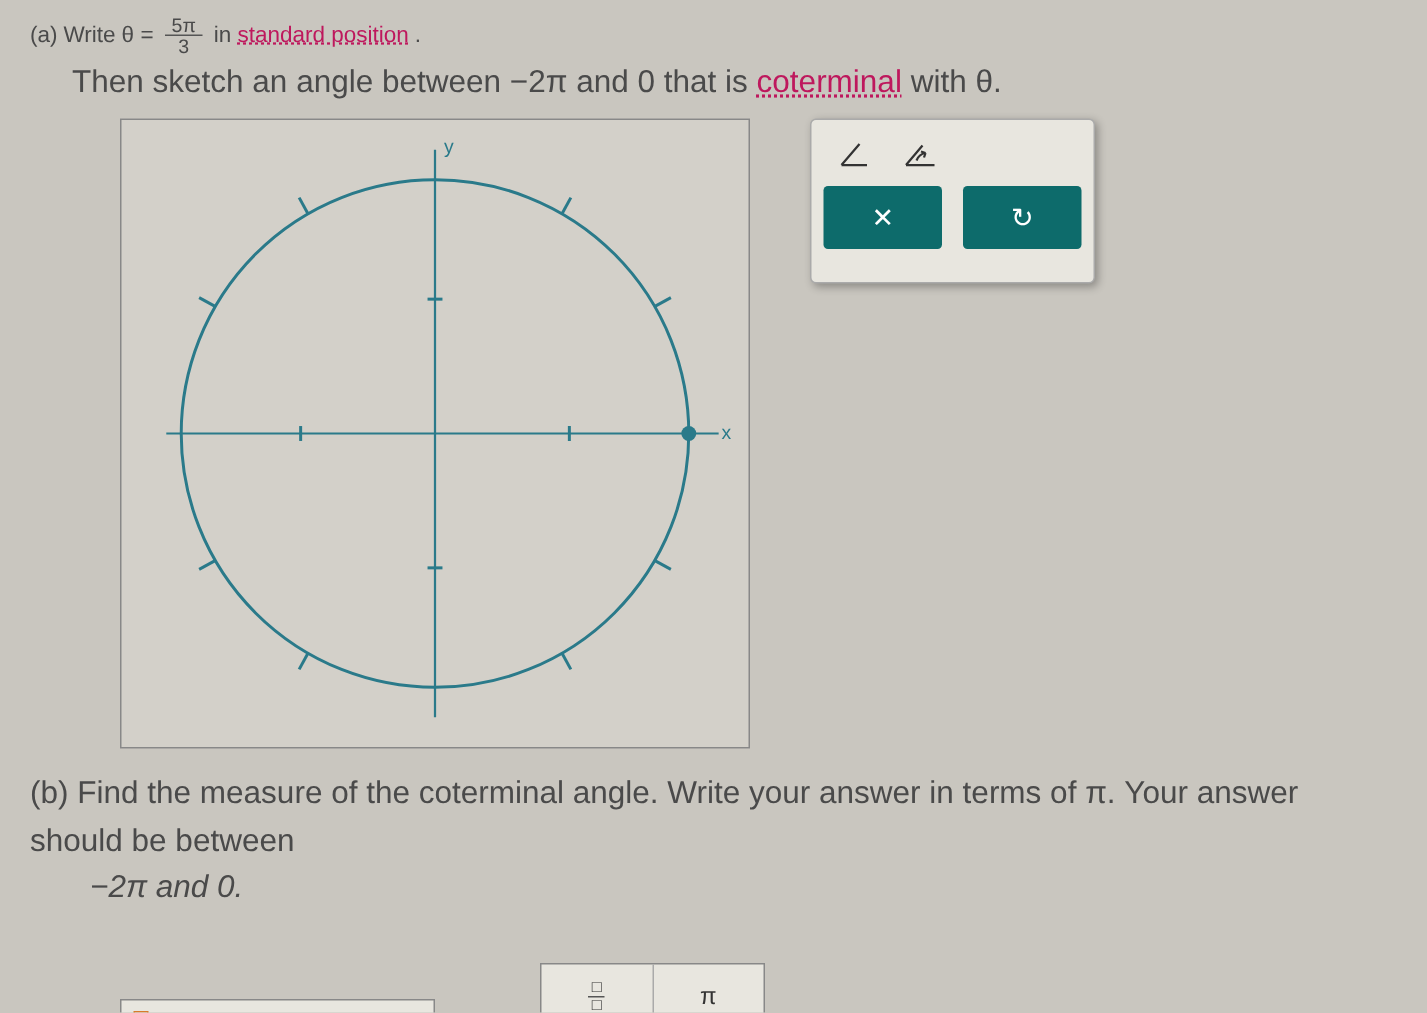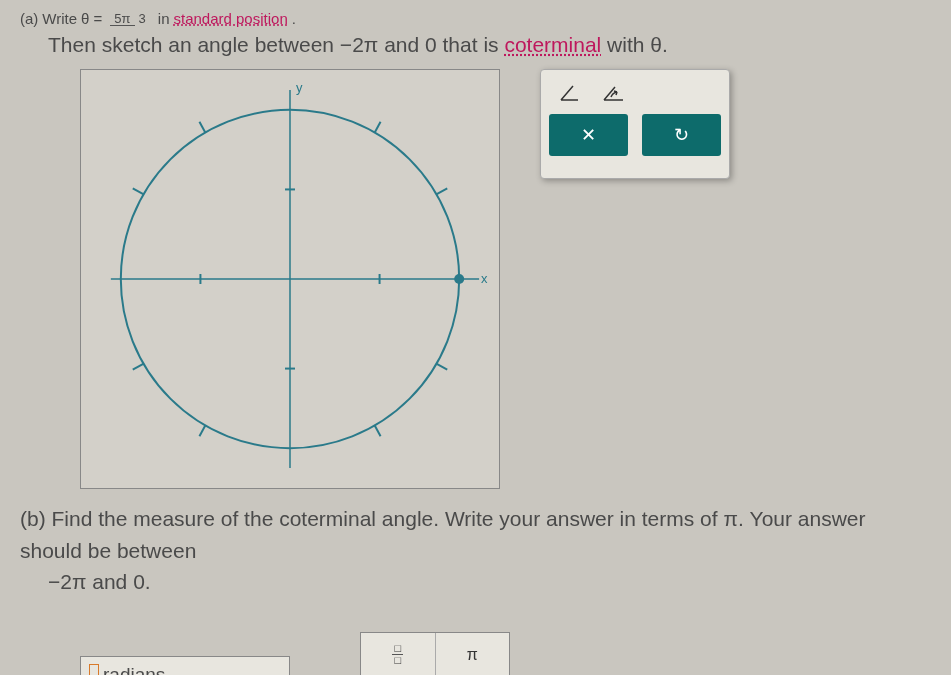--- a/index.html
+++ b/index.html
@@ -7,21 +7,21 @@
     width: 951px;
     height: 675px;
     background: #c9c6bf;
     font-family: Arial, sans-serif;
     color: #4a4a4a;
     padding: 10px 20px;
     position: relative;
     overflow: hidden;
   }
   .line1 { font-size: 15px; margin-bottom: 6px; display: flex; align-items: center; gap: 4px; }
-  .frac { display: inline-flex; align-items: center; font-size: 13px; line-height: 1; margin: 0 4px; vertical-align: middle; }
+  .frac { display: inline-flex; flex-direction: column; align-items: center; font-size: 13px; line-height: 1; margin: 0 4px; vertical-align: middle; }
   .frac .num { border-bottom: 1px solid #555; padding: 0 4px; }
   .frac .den { padding: 0 4px; }
   .underlined { text-decoration: underline dotted; color: #be185d; }
   .line2 { font-size: 21px; margin-left: 28px; margin-bottom: 12px; }
   .graph-row { display: flex; gap: 40px; margin-left: 60px; }
   .graph-box {
     width: 420px;
     height: 420px;
     border: 1px solid #888;
     background: #d3d0c9;
@@ -49,21 +49,21 @@
     height: 42px;
     background: #0d6b6b;
     color: #fff;
     border: none;
     border-radius: 3px;
     font-size: 18px;
     display: flex; align-items: center; justify-content: center;
     cursor: pointer;
   }
   .part-b { margin-top: 14px; font-size: 21px; line-height: 1.5; }
-  .part-b-2 { margin-left: 28px; }
+  .part-b-2 { margin-left: 40px; font-style: italic; }
   .answer-row { display: flex; gap: 70px; align-items: center; margin-top: 18px; margin-left: 60px; }
   .answer-box {
     width: 210px; height: 38px;
     background: #e8e6df;
     border: 1px solid #888;
     display: flex; align-items: center;
     padding-left: 8px;
     font-size: 19px;
     gap: 4px;
     margin-top: 40px;

